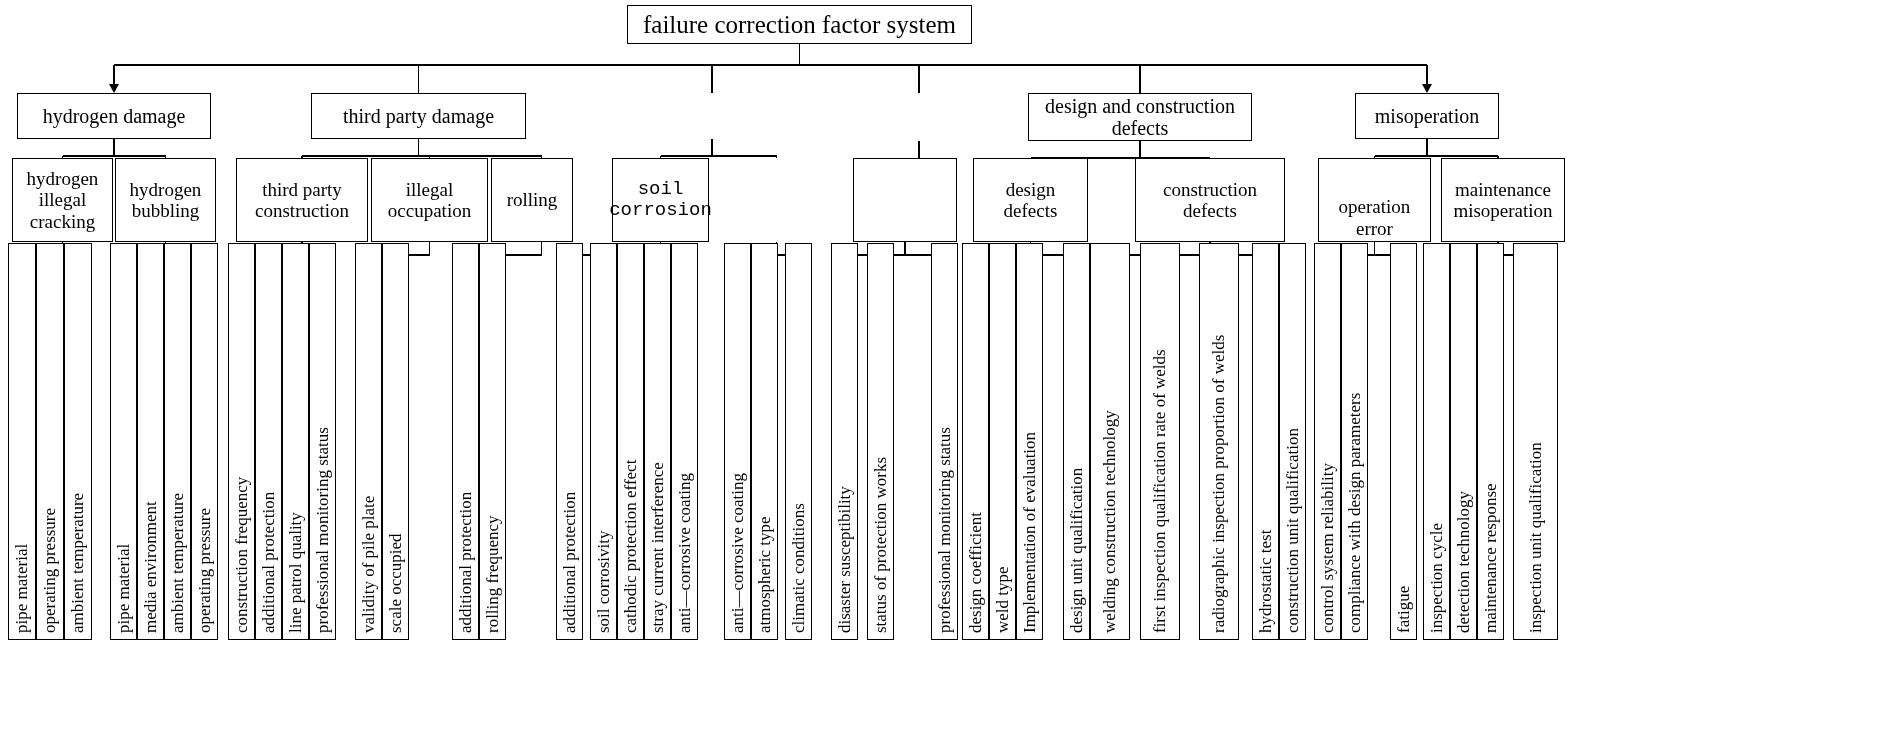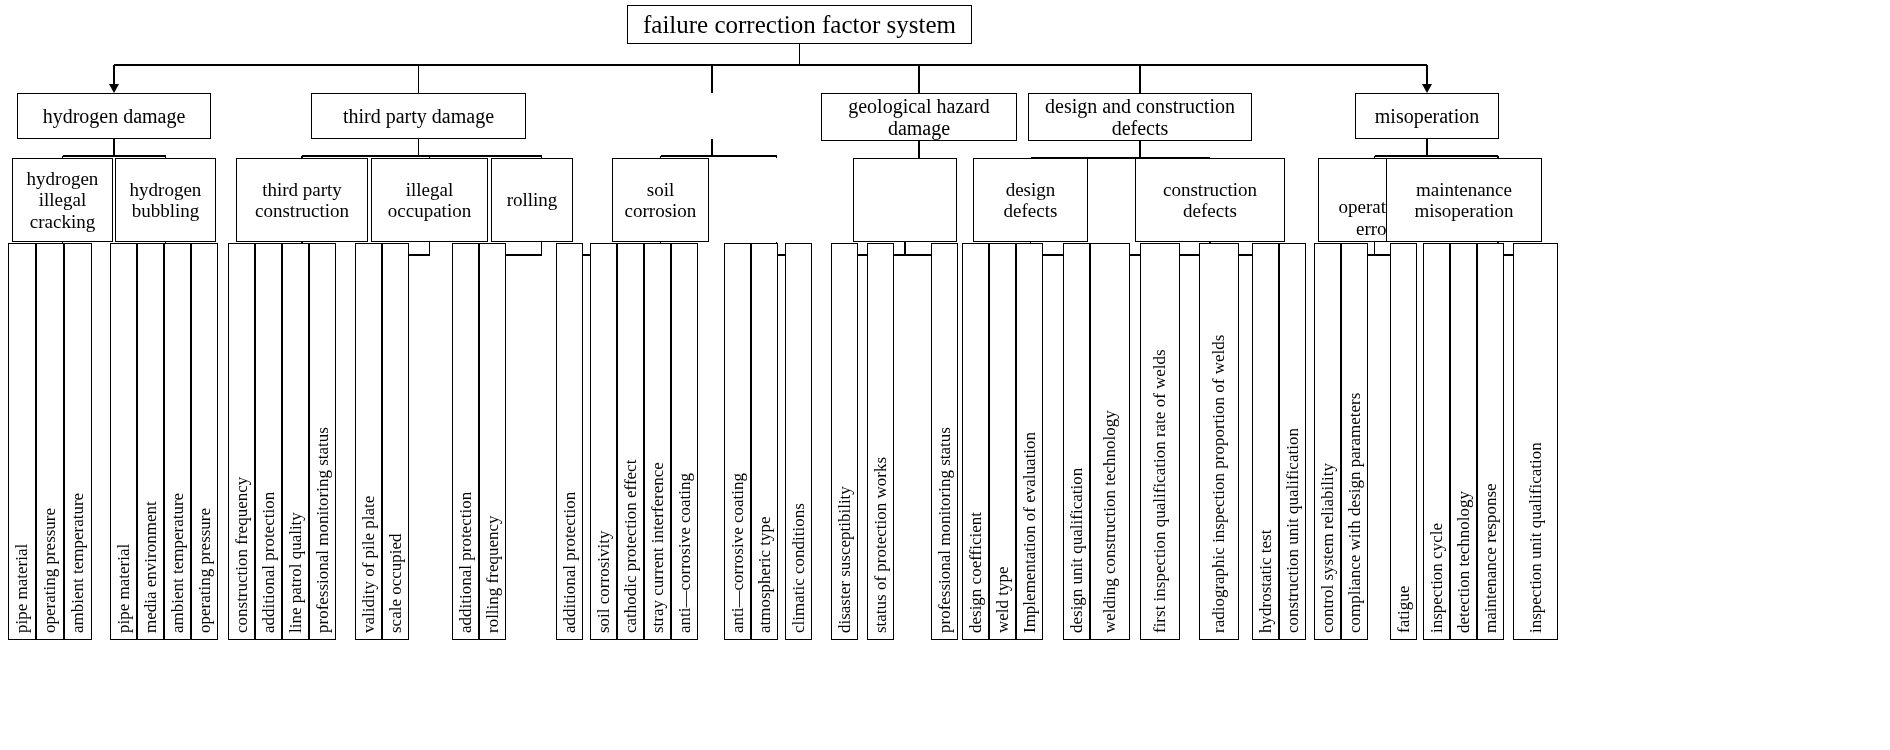--- a/index.html
+++ b/index.html
@@ -180,21 +180,21 @@
       <span class="lbl">additional protection</span>
     </div>
     <div class="ln lnv" style="left: 491.7px; top: 243px; height: 12px;"></div>
     <div class="leaf" style="left: 479px; top: 243px; width: 27px; height: 397px;">
       <span class="lbl">rolling frequency</span>
     </div>
     <div class="ln lnv" style="left: 711.2px; top: 65px; height: 28px;"></div>
     <div class="ln lnv" style="left: 711.2px; top: 139px; height: 17px;"></div>
     <div class="ln lnh" style="left: 660.5px; top: 155.2px; width: 116px;"></div>
     <div class="ln lnv" style="left: 659.7px; top: 156px; height: 2px;"></div>
-    <div class="node lvl3" style="left: 612px; top: 158px; width: 97px; height: 84px; padding: 2px 5px;">
+    <div class="node lvl3" style="left: 612px; top: 158px; width: 97px; height: 84px; padding: 2px 5px; font-family: Liberation Mono, monospace;">
       <span>soil corrosion</span>
     </div>
     <div class="ln lnv" style="left: 659.7px; top: 242px; height: 13px;"></div>
     <div class="ln lnh" style="left: 569.5px; top: 254.2px; width: 115px;"></div>
     <div class="ln lnv" style="left: 568.7px; top: 243px; height: 12px;"></div>
     <div class="leaf" style="left: 556px; top: 243px; width: 27px; height: 397px;">
       <span class="lbl">additional protection</span>
     </div>
     <div class="ln lnv" style="left: 602.7px; top: 243px; height: 12px;"></div>
     <div class="leaf" style="left: 590px; top: 243px; width: 27px; height: 397px;">
@@ -221,23 +221,20 @@
     </div>
     <div class="ln lnv" style="left: 763.7px; top: 243px; height: 12px;"></div>
     <div class="leaf" style="left: 751px; top: 243px; width: 27px; height: 397px;">
       <span class="lbl">atmospheric type</span>
     </div>
     <div class="ln lnv" style="left: 797.7px; top: 243px; height: 12px;"></div>
     <div class="leaf" style="left: 785px; top: 243px; width: 27px; height: 397px;">
       <span class="lbl">climatic conditions</span>
     </div>
     <div class="ln lnv" style="left: 918.2px; top: 65px; height: 28px;"></div>
-    <div class="node lvl2" style="left: 821px; top: 93px; width: 196px; height: 48px; padding: 2px 5px;">
-      <span>geological hazard damage</span>
-    </div>
     <div class="ln lnv" style="left: 918.2px; top: 141px; height: 17px;"></div>
     <div class="ln lnv" style="left: 904.2px; top: 158px; height: 0px;"></div>
     <div class="node lvl3" style="left: 853px; top: 158px; width: 104px; height: 84px; padding: 2px 5px;">
       <span></span>
     </div>
     <div class="ln lnv" style="left: 904.2px; top: 242px; height: 13px;"></div>
     <div class="ln lnh" style="left: 844.5px; top: 254.2px; width: 100px;"></div>
     <div class="ln lnv" style="left: 843.7px; top: 243px; height: 12px;"></div>
     <div class="leaf" style="left: 831px; top: 243px; width: 27px; height: 397px;">
       <span class="lbl">disaster susceptibility</span>
@@ -323,21 +320,21 @@
     </div>
     <div class="ln lnv" style="left: 1353.7px; top: 243px; height: 12px;"></div>
     <div class="leaf" style="left: 1341px; top: 243px; width: 27px; height: 397px;">
       <span class="lbl">compliance with design parameters</span>
     </div>
     <div class="ln lnv" style="left: 1402.7px; top: 243px; height: 12px;"></div>
     <div class="leaf" style="left: 1390px; top: 243px; width: 27px; height: 397px;">
       <span class="lbl">fatigue</span>
     </div>
     <div class="ln lnv" style="left: 1497.2px; top: 156px; height: 2px;"></div>
-    <div class="node lvl3" style="left: 1386px; top: 158px; width: 156px; height: 84px; padding: 2px 5px;">
+    <div class="node lvl3" style="left: 1441px; top: 158px; width: 124px; height: 84px; padding: 2px 5px;">
       <span>maintenance misoperation</span>
     </div>
     <div class="ln lnv" style="left: 1497.2px; top: 242px; height: 13px;"></div>
     <div class="ln lnh" style="left: 1436.5px; top: 254.2px; width: 99px;"></div>
     <div class="ln lnv" style="left: 1435.7px; top: 243px; height: 12px;"></div>
     <div class="leaf" style="left: 1423px; top: 243px; width: 27px; height: 397px;">
       <span class="lbl">inspection cycle</span>
     </div>
     <div class="ln lnv" style="left: 1462.7px; top: 243px; height: 12px;"></div>
     <div class="leaf" style="left: 1450px; top: 243px; width: 27px; height: 397px;">

